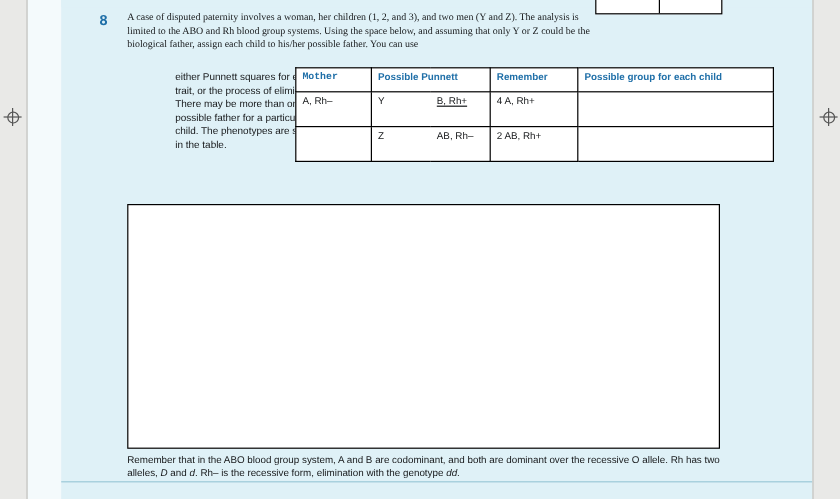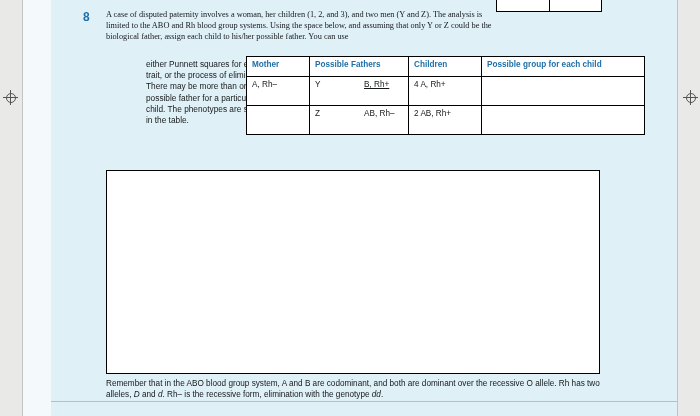--- a/index.html
+++ b/index.html
@@ -144,21 +144,21 @@
     padding: 3px 5px;
     vertical-align: top;
     height: 22px;
     background: #ffffff;
   }
   .table th {
     color: #1f6fa8;
     font-weight: bold;
     height: 13px;
   }
-  .col-mother { width: 52px; }
+  .col-mother { width: 52px; font-family: Liberation Mono, monospace; }
   .col-fathers { width: 88px; }
   .col-children { width: 62px; }
   .col-answer { width: 152px; }
 
   
   .answer-box {
     position: absolute;
     left: 106px; top: 170px;
     width: 492px; height: 202px;
     border: 1px solid #000;
@@ -202,22 +202,22 @@
 
   <div class="q-num">8</div>
 
   <div class="intro">A case of disputed paternity involves a woman, her children (1, 2, and 3), and two men (Y and Z). The analysis is limited to the ABO and Rh blood group systems. Using the space below, and assuming that only Y or Z could be the biological father, assign each child to his/her possible father. You can use</div>
   <div class="intro-narrow">either Punnett squares for each trait, or the process of elimination. There may be more than one possible father for a particular child. The phenotypes are shown in the table.</div>
 
   <table class="table">
     <thead>
       <tr>
         <th class="col-mother">Mother</th>
-        <th class="col-fathers" colspan="2">Possible Fathers</th>
-        <th class="col-children">Children</th>
+        <th class="col-fathers" colspan="2">Possible Punnett</th>
+        <th class="col-children">Remember</th>
         <th class="col-answer">Possible group for each child</th>
       </tr>
     </thead>
     <tbody>
       <tr>
         <td>A, Rh–</td>
         <td style="width:22px;border-right:none;">Y</td>
         <td style="border-left:none;text-decoration:underline;">B, Rh+</td>
         <td>4  A, Rh+</td>
         <td></td>

